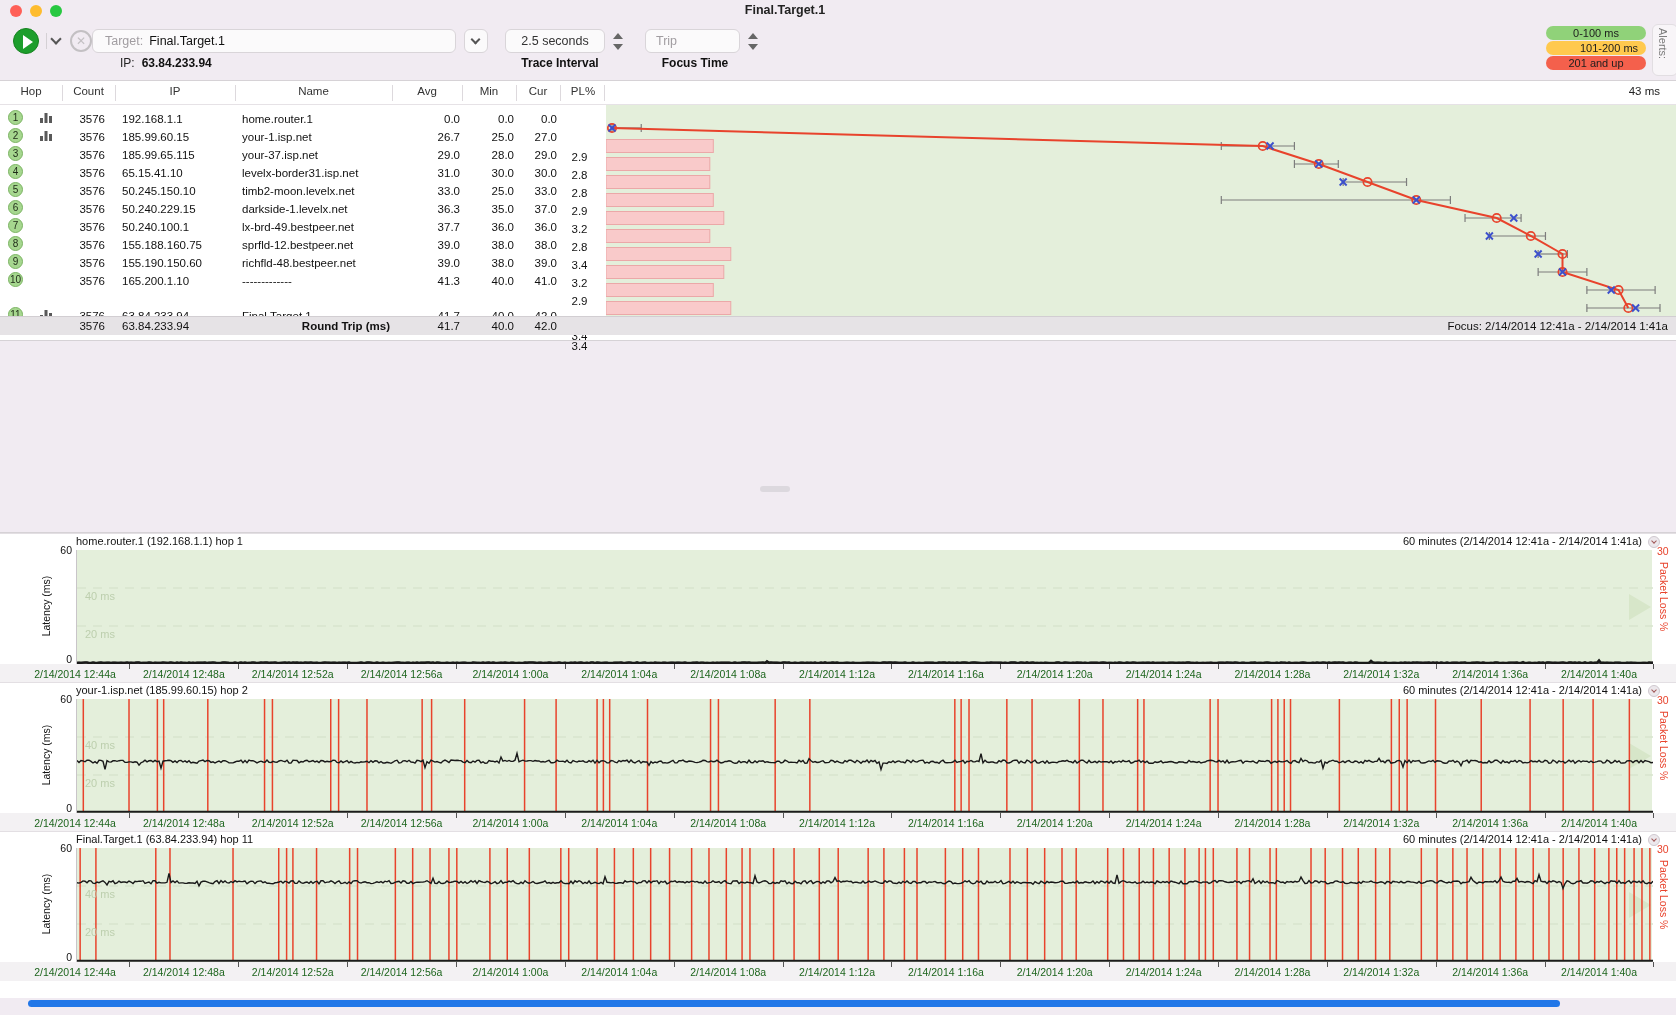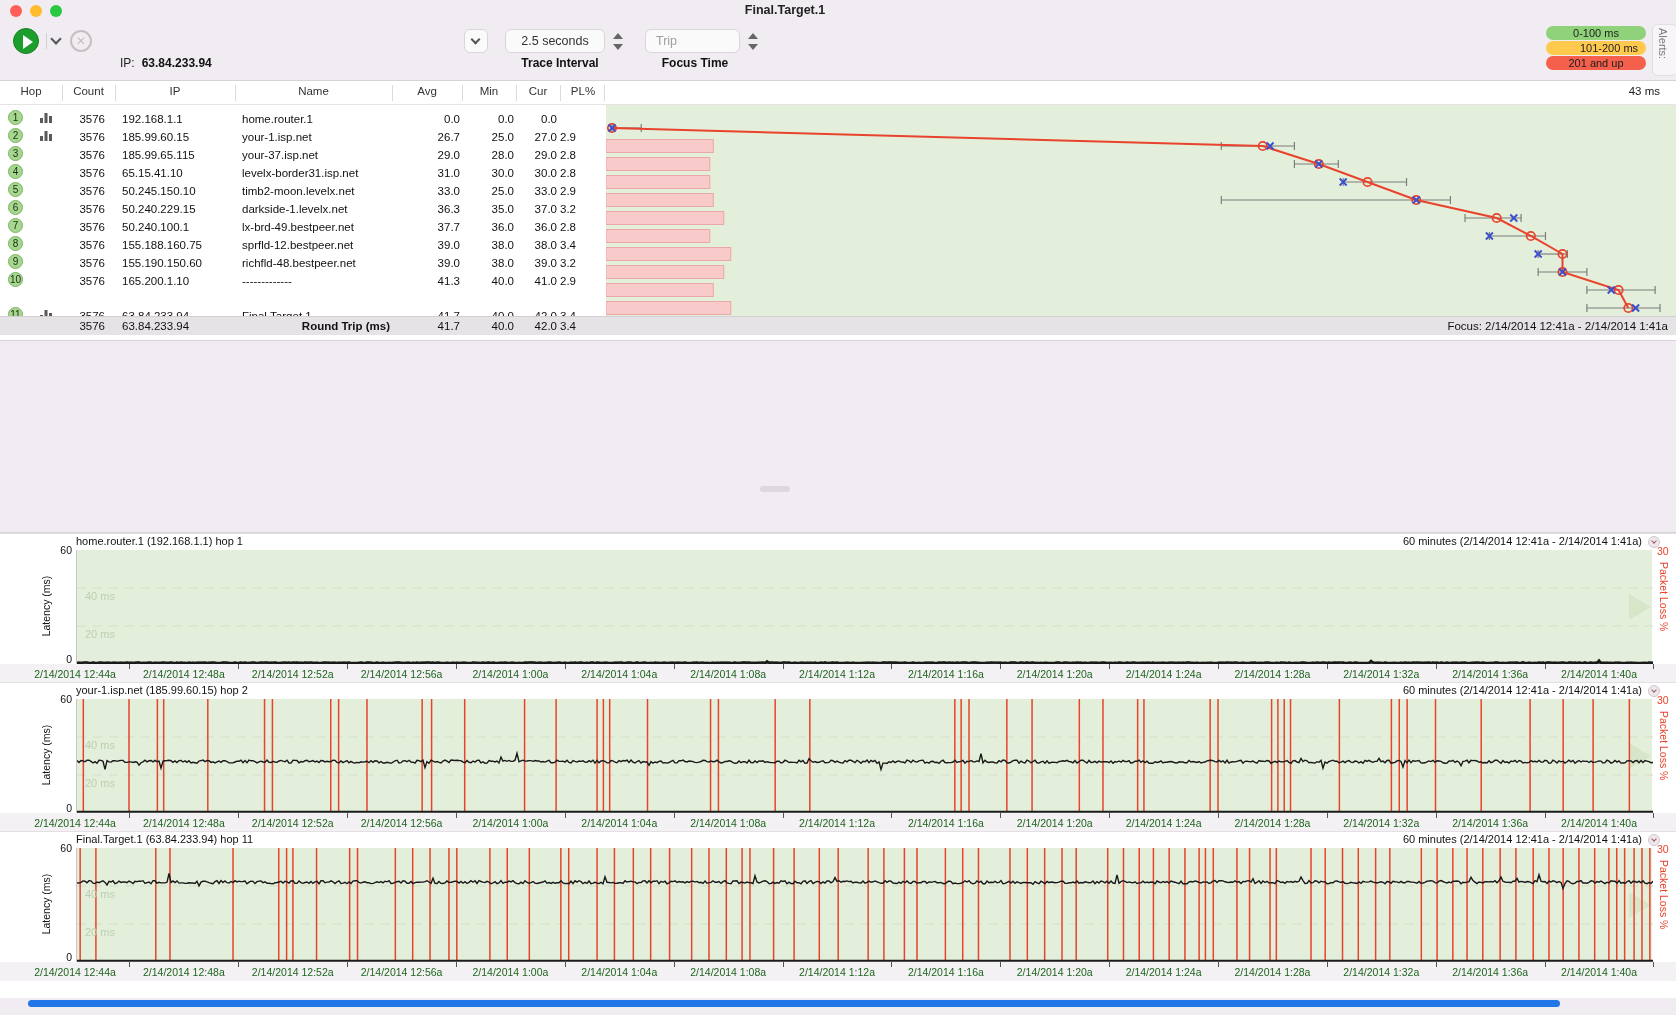--- a/index.html
+++ b/index.html
@@ -59,21 +59,21 @@
   .trow { position:absolute; left:0; width:640px; height:18px; font-size:11.5px; line-height:18px; color:#111; }
   .trow span { position:absolute; top:0; }
   .badge { position:absolute; left:8px; top:1px; width:15px; height:15px; border-radius:50%; background:#a6d78f; border:1px solid #7cb463; font-size:10px; line-height:13px; text-align:center; color:#1e2a17; }
   .gicon { position:absolute; left:40px; top:4px; }
   .bc-count{left:62px;width:45px;text-align:right;padding-right:2px;}
   .bc-ip{left:122px;width:112px;}
   .bc-name{left:242px;width:150px;}
   .bc-avg{left:392px;width:70px;text-align:right;padding-right:2px;}
   .bc-min{left:462px;width:54px;text-align:right;padding-right:2px;}
   .bc-cur{left:516px;width:44px;text-align:right;padding-right:3px;}
-  .bc-pl{left:560px;width:42px;text-align:left;padding-right:3px;}
+  .bc-pl{left:560px;width:42px;text-align:center;padding-right:3px;margin-top:20px;}
   #rt-row { position:absolute; left:0; top:235px; width:1676px; height:19px; background:#e6e3e6; border-top:1px solid #d2ced2; font-size:11.5px; line-height:19px; }
   #rt-row span { position:absolute; top:0; }
   .rt-name { left:235px; width:155px; text-align:right; font-weight:bold; }
   #focus-label-txt { right:8px; font-size:11.5px; color:#111; }
   #trace-svg { position:absolute; left:606px; top:24px; }
 
   
   #split-handle { position:absolute; left:760px; top:486px; width:30px; height:6px; border-radius:3px; background:#dcd8de; }
 
   
@@ -111,20 +111,23 @@
   <div id="win-title">Final.Target.1</div>
 </div>
 
 <div id="toolbar">
   <div id="play-btn">
       <span class="tri"></span>
     </div>
   <div id="tb-div"></div>
   <span class="chev" id="menu-chev"></span>
   <div id="stop-btn">✕</div>
+  <div id="target-field">
+    <span class="plc">Target:</span><span class="val">Final.Target.1</span>
+  </div>
   <div id="target-dd">
       <span class="chev"></span>
     </div>
   <div class="tb-field" id="interval-field">2.5 seconds</div>
   <div class="stepper" id="interval-stepper">
       <span class="up"></span>
       <span class="dn"></span>
     </div>
   <div class="tb-label" id="interval-label">Trace Interval</div>
   <div class="tb-field" id="focus-field">Trip</div>

